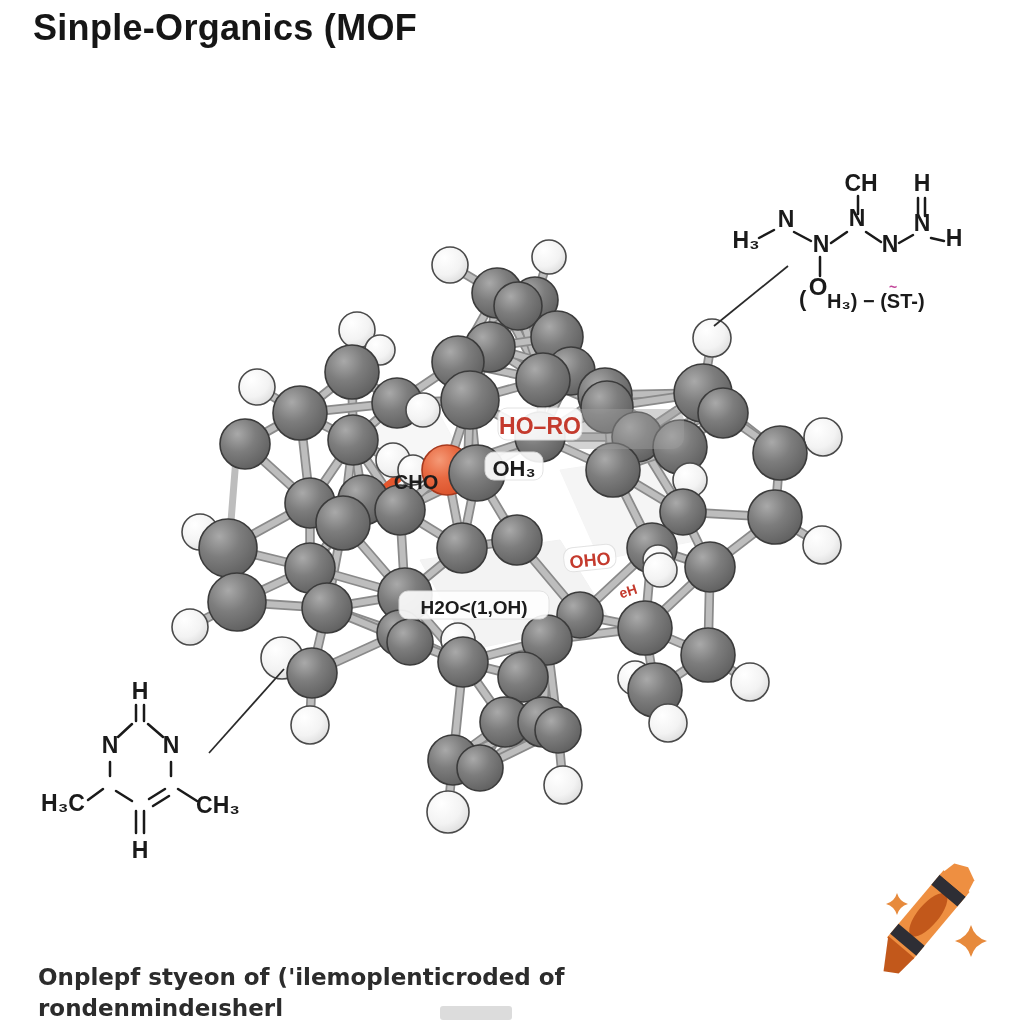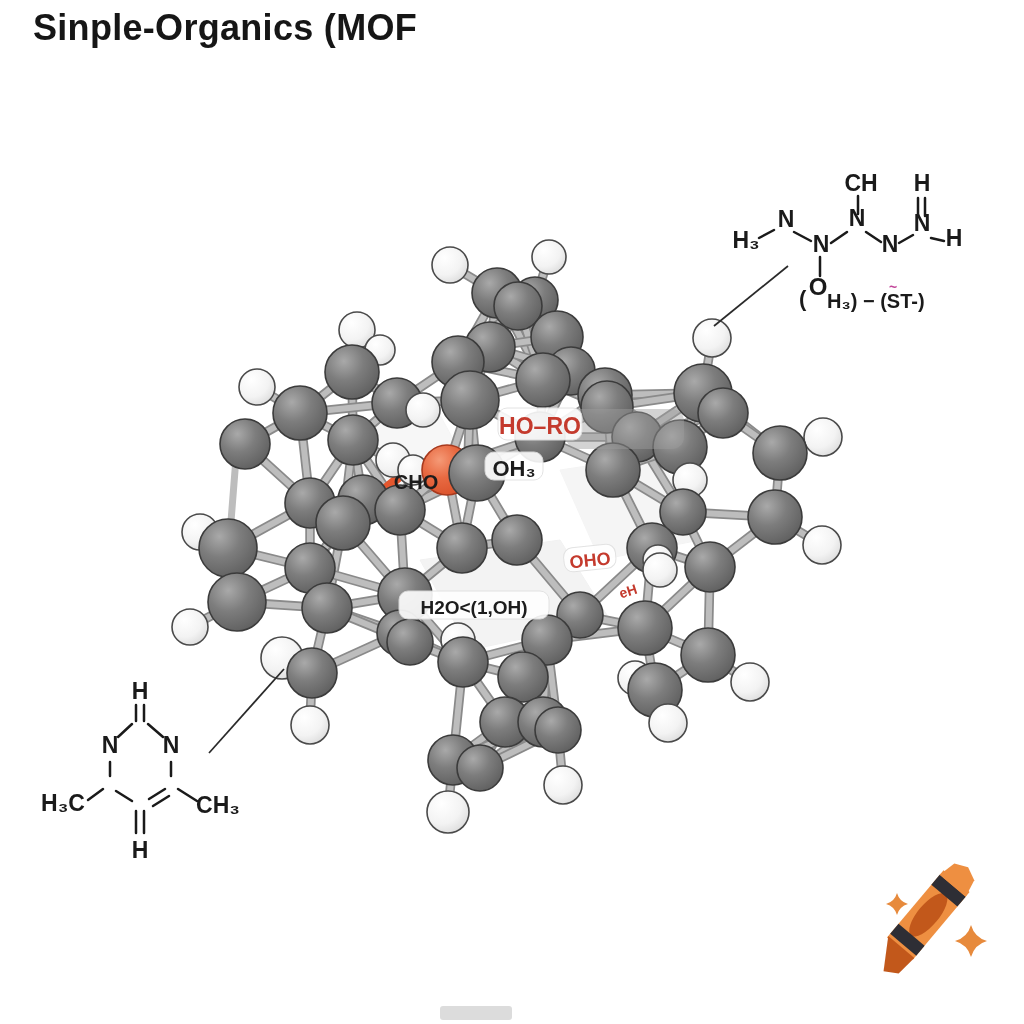--- a/index.html
+++ b/index.html
@@ -586,16 +586,18 @@
           <rect x="97" y="-17" width="13" height="34" fill="#2e2e35"></rect>
           <path d="M110,-17 L128,-13 L134,0 L128,13 L110,17 Z" fill="#ee8f41"></path>
           <path d="M0,2 L30,-17 L30,17 L8,15 Z" fill="#c2581b"></path>
         </g>
         <path d="M 897,893 Q 899.42,901.58 908,904 Q 899.42,906.42 897,915 Q 894.58,906.42 886,904 Q 894.58,901.58 897,893 Z" fill="#e78a3c"></path>
         <path d="M 971,925 Q 974.52,937.48 987,941 Q 974.52,944.52 971,957 Q 967.48,944.52 955,941 Q 967.48,937.48 971,925 Z" fill="#e78a3c"></path>
       </g>
   </svg>
 
   <div class="caption">
+    <div>Onplepf styeon of ('ilemoplenticroded of</div>
+    <div>rondenmindeısherl</div>
   </div>
 
   <div class="bottom-bar" id="bottom-bar" style="left: 440px; top: 1006px; width: 72px; height: 14px;"></div>
 </div>
 
 </body></html>

